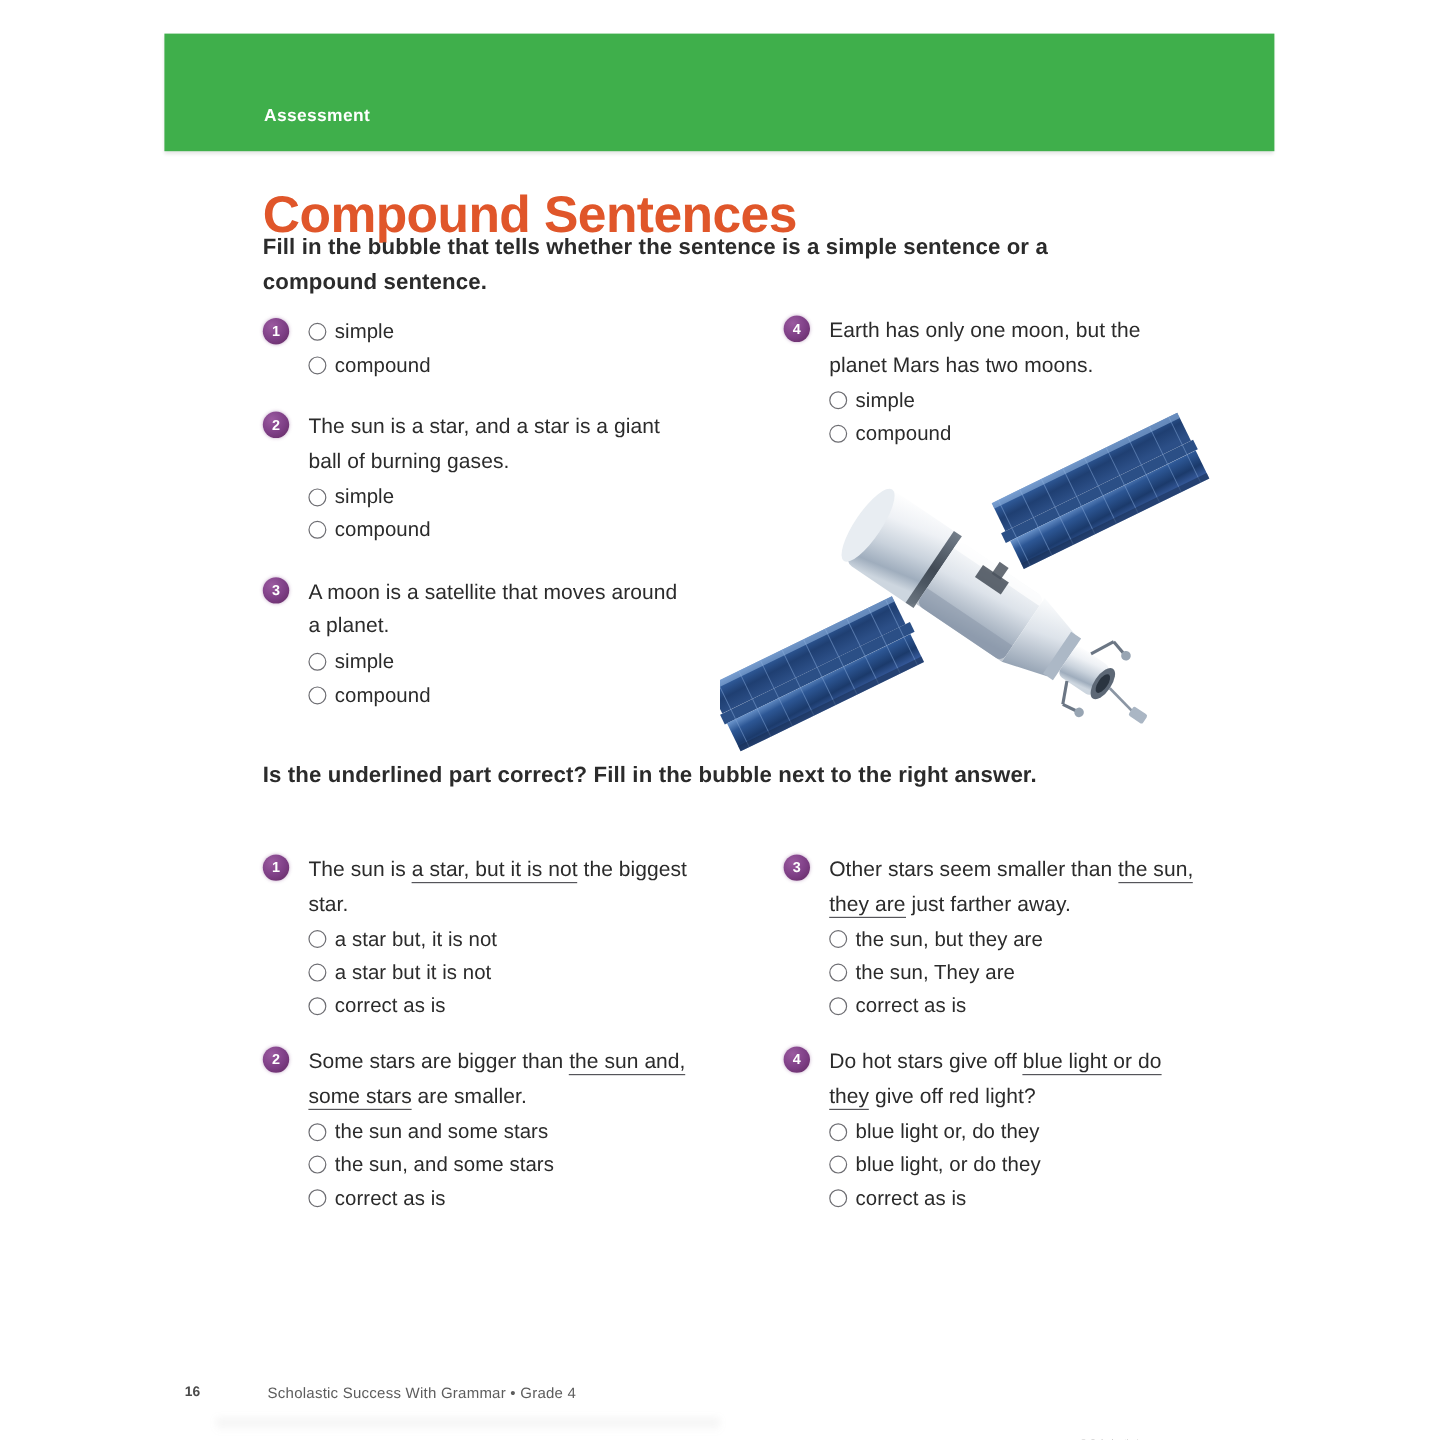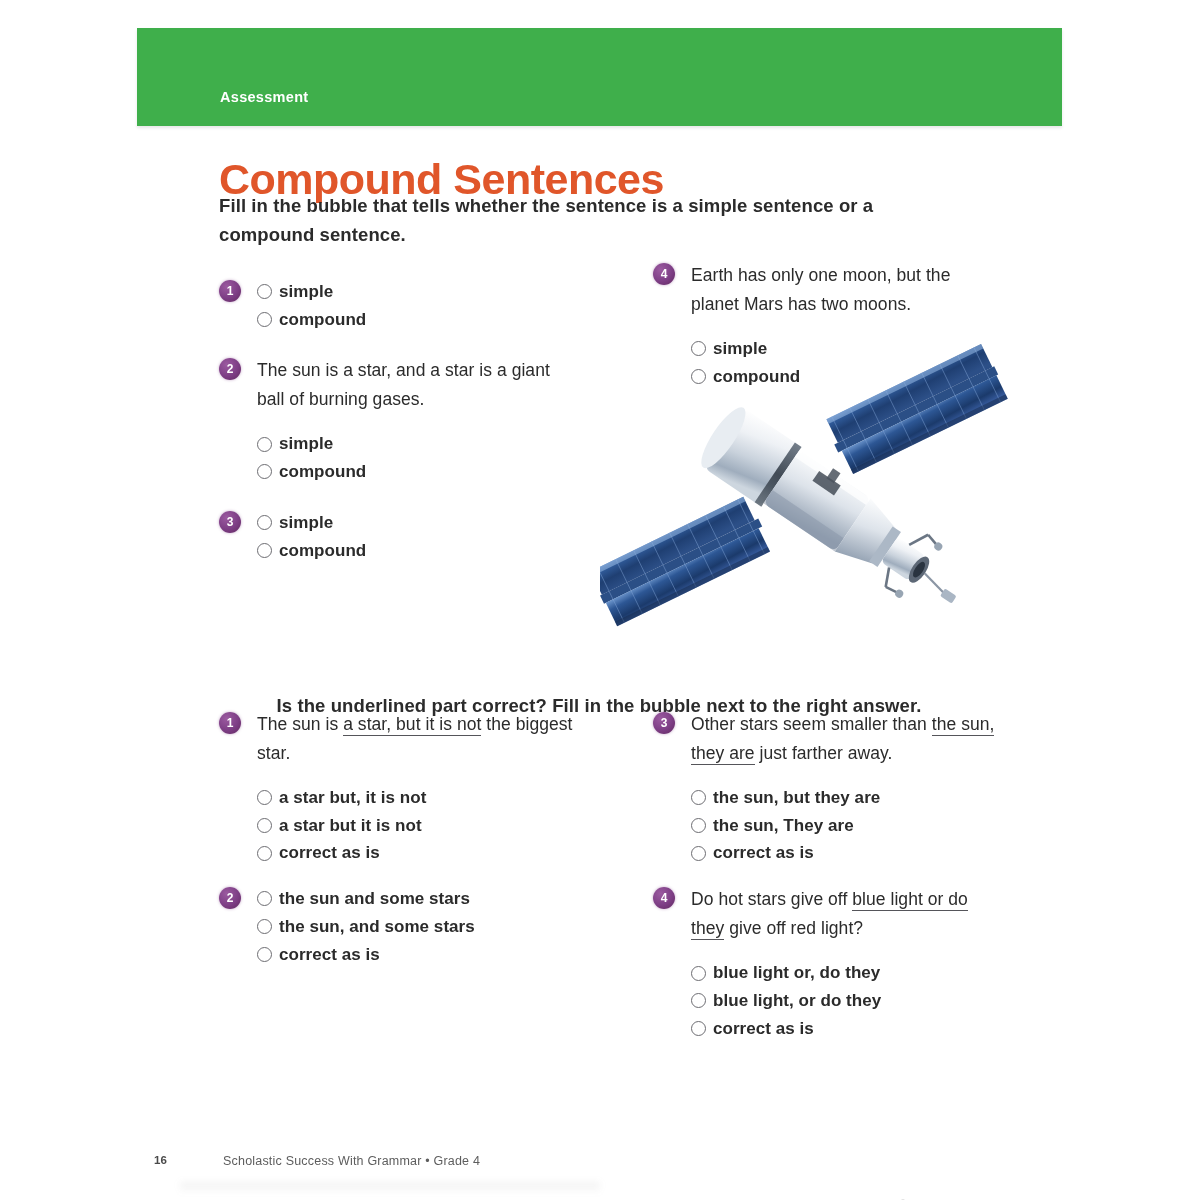--- a/index.html
+++ b/index.html
@@ -63,21 +63,21 @@
 
   .instructions {
     position: absolute;
     font-size: 18.5px;
     font-weight: bold;
     color: #2b2b2b;
     line-height: 1.55;
     letter-spacing: 0.1px;
   }
   #instr-1 { left: 219px; top: 94px; width: 680px; }
-  #instr-2 { left: 219px; top: 594px; width: 760px; text-align: center; }
+  #instr-2 { left: 219px; top: 534px; width: 760px; }
 
   
   .qcol { position: absolute; }
   .question {
     position: relative;
     margin-bottom: 17px;
   }
   .qnum {
     position: absolute;
     left: 0;
@@ -101,22 +101,21 @@
     color: #2b2b2b;
     line-height: 1.63;
     letter-spacing: 0.05px;
   }
   .qtext u {
     text-decoration: none;
     border-bottom: 1px solid #55555a;
     padding-bottom: 1px;
   }
   .choices {
-    margin-top: 17px;
-    font-weight: bold;
+    margin-top: 2px;
   }
   .choice {
     display: flex;
     align-items: center;
     font-size: 17px;
     color: #2b2b2b;
     line-height: 1.63;
     letter-spacing: 0.05px;
   }
   .bubble {
@@ -239,20 +238,21 @@
               <span class="bubble"></span>
               <span>compound</span>
             </div>
           </div>
         </div>
       </div>
 
       <div class="question">
         <div class="qnum">3</div>
         <div class="qbody">
+          <div class="qtext">A moon is a satellite that moves around a planet.</div>
           <div class="choices">
             <div class="choice">
               <span class="bubble"></span>
               <span>simple</span>
             </div>
             <div class="choice">
               <span class="bubble"></span>
               <span>compound</span>
             </div>
           </div>
@@ -408,20 +408,21 @@
               <span class="bubble"></span>
               <span>correct as is</span>
             </div>
           </div>
         </div>
       </div>
 
       <div class="question">
         <div class="qnum">2</div>
         <div class="qbody">
+          <div class="qtext"><span>Some stars are bigger than </span><u>the sun and, some stars</u><span> are smaller.</span></div>
           <div class="choices">
             <div class="choice">
               <span class="bubble"></span>
               <span>the sun and some stars</span>
             </div>
             <div class="choice">
               <span class="bubble"></span>
               <span>the sun, and some stars</span>
             </div>
             <div class="choice">

